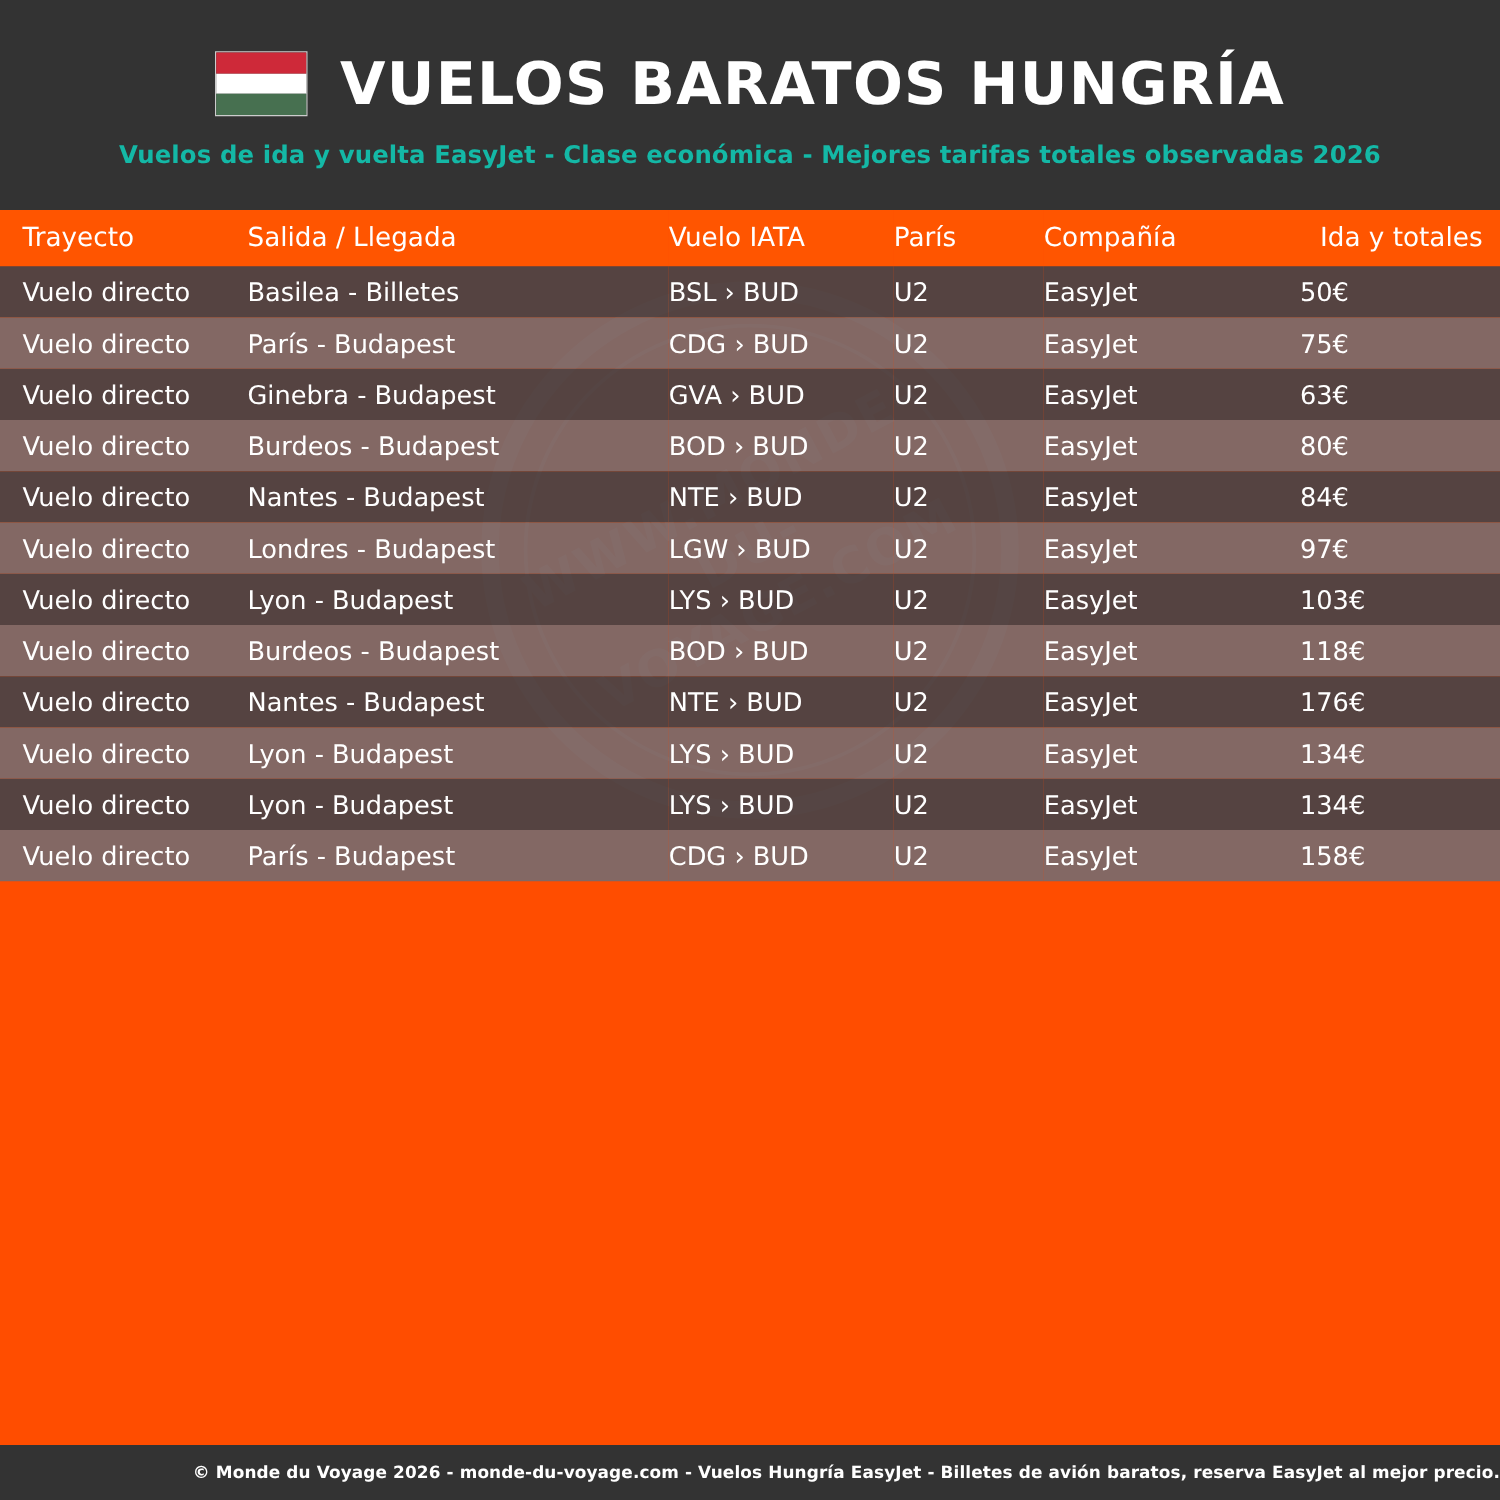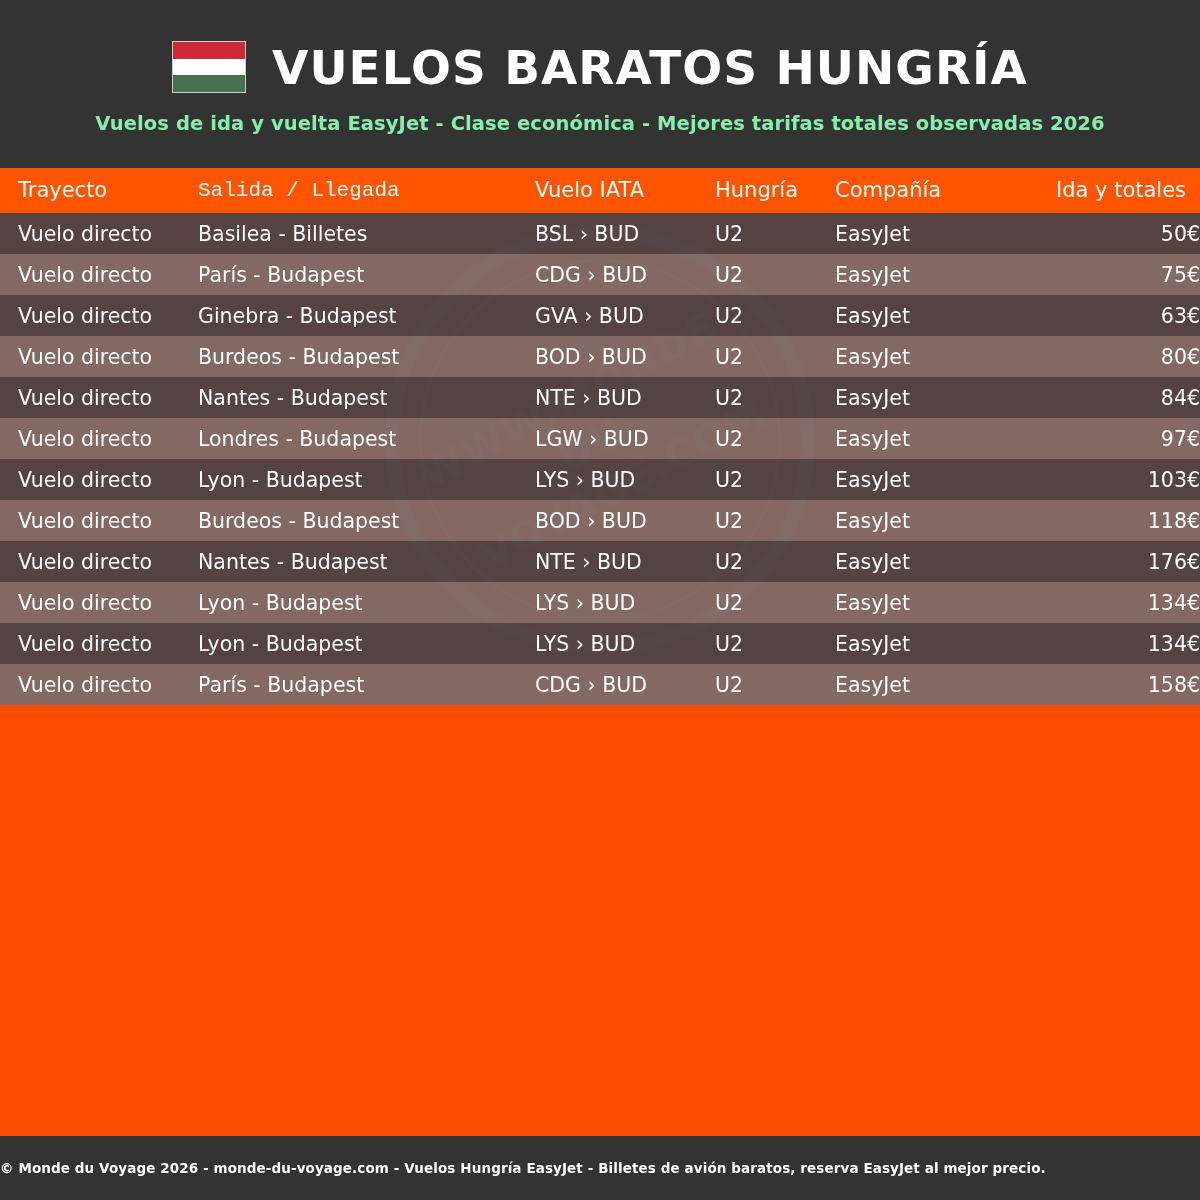--- a/index.html
+++ b/index.html
@@ -52,21 +52,21 @@
     color: #ffffff;
     font-size: 47px;
     font-weight: bold;
     letter-spacing: 1px;
     line-height: 1;
     white-space: nowrap;
     font-family: "DejaVu Sans", sans-serif;
   }
   .subtitle {
     text-align: center;
-    color: #86efac;
+    color: #14b8a6;
     font-size: 19.5px;
     font-weight: bold;
     letter-spacing: 0.1px;
     padding-top: 2px;
   }
 
   
   .watermark {
     position: absolute;
     left: 600px;
@@ -137,39 +137,39 @@
     overflow: visible;
   }
   tr.row-a td { background: rgba(62,66,74,0.88); }
   tr.row-b td { background: rgba(104,110,122,0.82); }
 
   .c-trayecto { width: 180px; padding-left: 18px !important; }
   .c-salida   { width: 355px; padding-left: 18px !important; }
   .c-iata     { width: 180px; padding-left: 0 !important; }
   .c-codigo   { width: 120px; padding-left: 0 !important; }
   .c-compania { width: 205px; padding-left: 0 !important; }
-  .c-precio   { width: 160px; text-align: right; padding-right: 0 !important; }
+  .c-precio   { width: 160px; padding-right: 0 !important; }
 
   th.c-iata, td.c-iata { padding-left: 0; }
 
   
   th.c-trayecto { padding-left: 18px; }
-  th.c-salida { padding-left: 18px; font-family: Liberation Mono, monospace; }
+  th.c-salida { padding-left: 18px; }
   th.c-precio { text-align: right; }
 
   
   .footer {
     position: absolute;
     bottom: 0; left: 0;
     width: 1200px;
-    height: 64px;
+    height: 44px;
     background: #333333;
     display: flex;
     align-items: center;
-    justify-content: flex-start;
+    justify-content: flex-end;
     z-index: 3;
   }
   .footer-text {
     color: #ffffff;
     font-size: 13.5px;
     font-weight: bold;
     letter-spacing: 0.1px;
     white-space: nowrap;
   }
 </style>
@@ -198,21 +198,21 @@
     <div class="subtitle">Vuelos de ida y vuelta EasyJet - Clase económica - Mejores tarifas totales observadas 2026</div>
   </div>
 
   <div class="table-wrap">
     <table class="flights">
       <thead>
         <tr>
           <th class="c-trayecto">Trayecto</th>
           <th class="c-salida">Salida / Llegada</th>
           <th class="c-iata">Vuelo IATA</th>
-          <th class="c-codigo">Hungría</th>
+          <th class="c-codigo">París</th>
           <th class="c-compania">Compañía</th>
           <th class="c-precio">Ida y totales</th>
         </tr>
       </thead>
       <tbody>
         <tr class="row-a">
           <td class="c-trayecto">Vuelo directo</td>
           <td class="c-salida">Basilea - Billetes</td>
           <td class="c-iata">BSL › BUD</td>
           <td class="c-codigo">U2</td>

